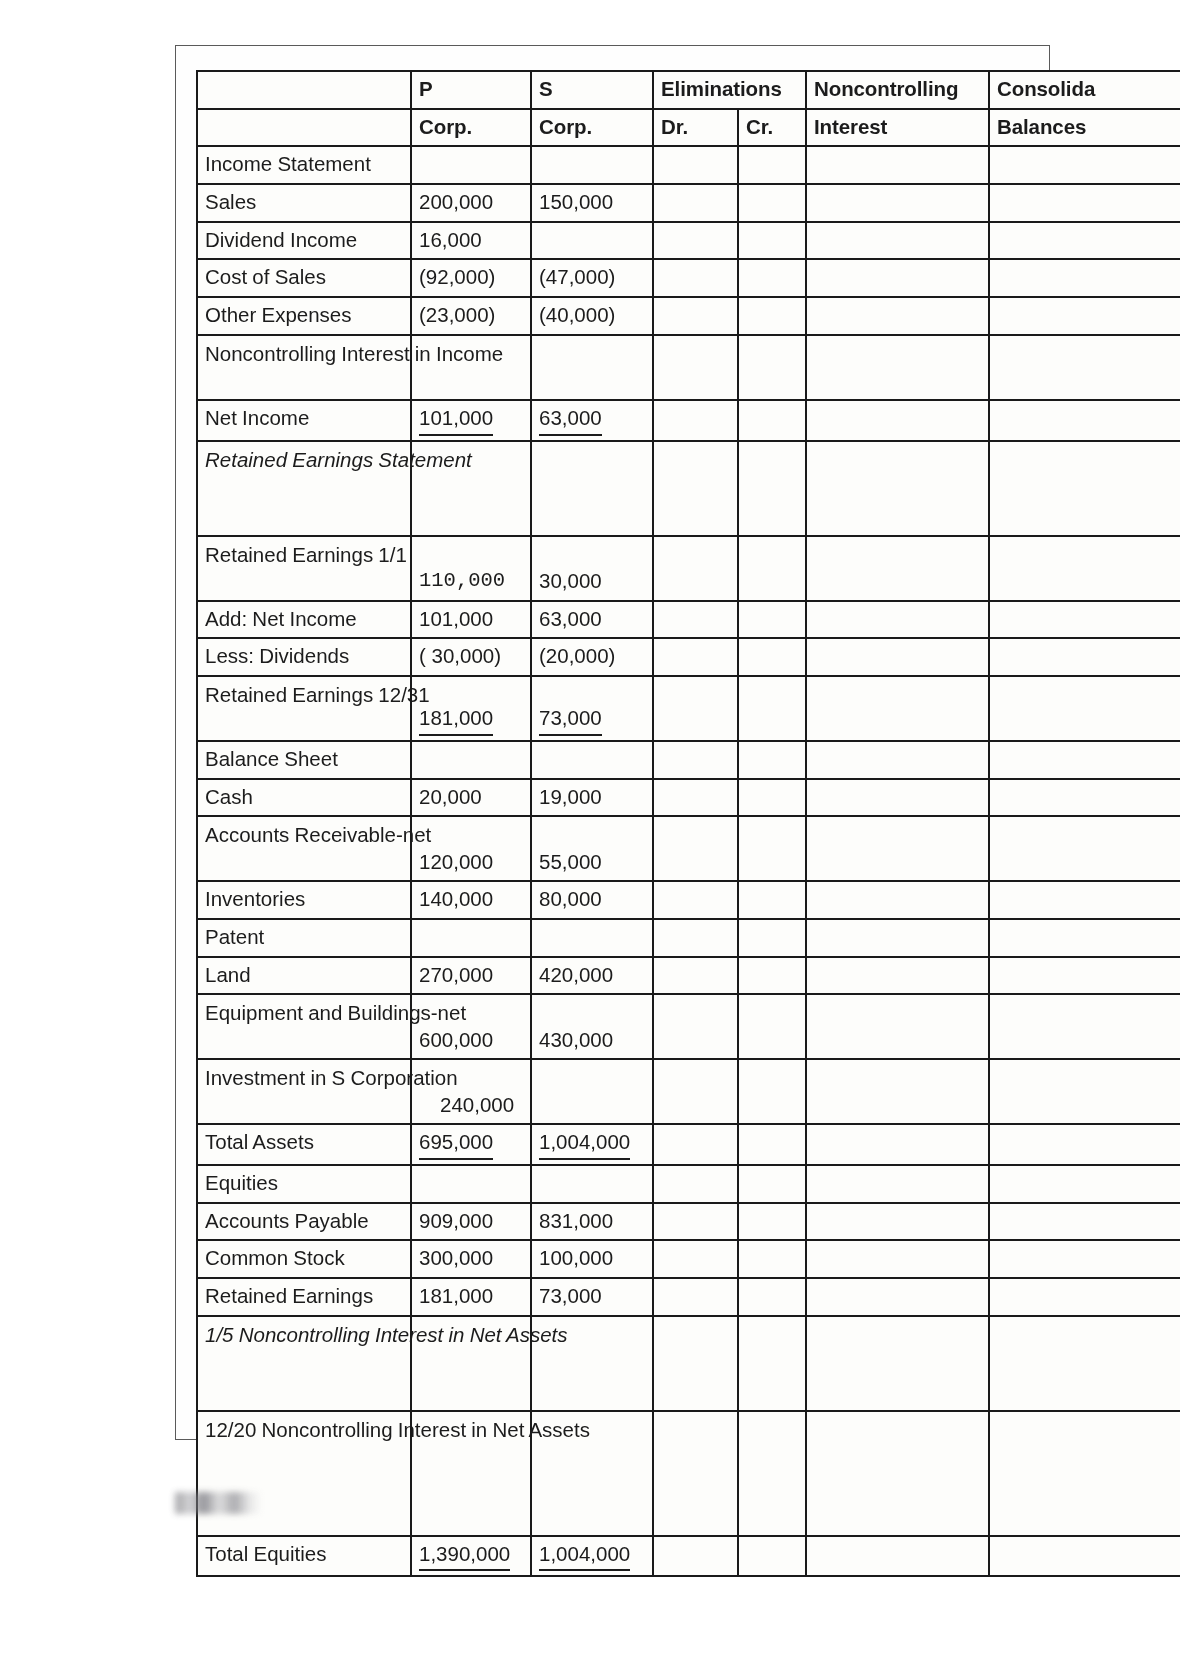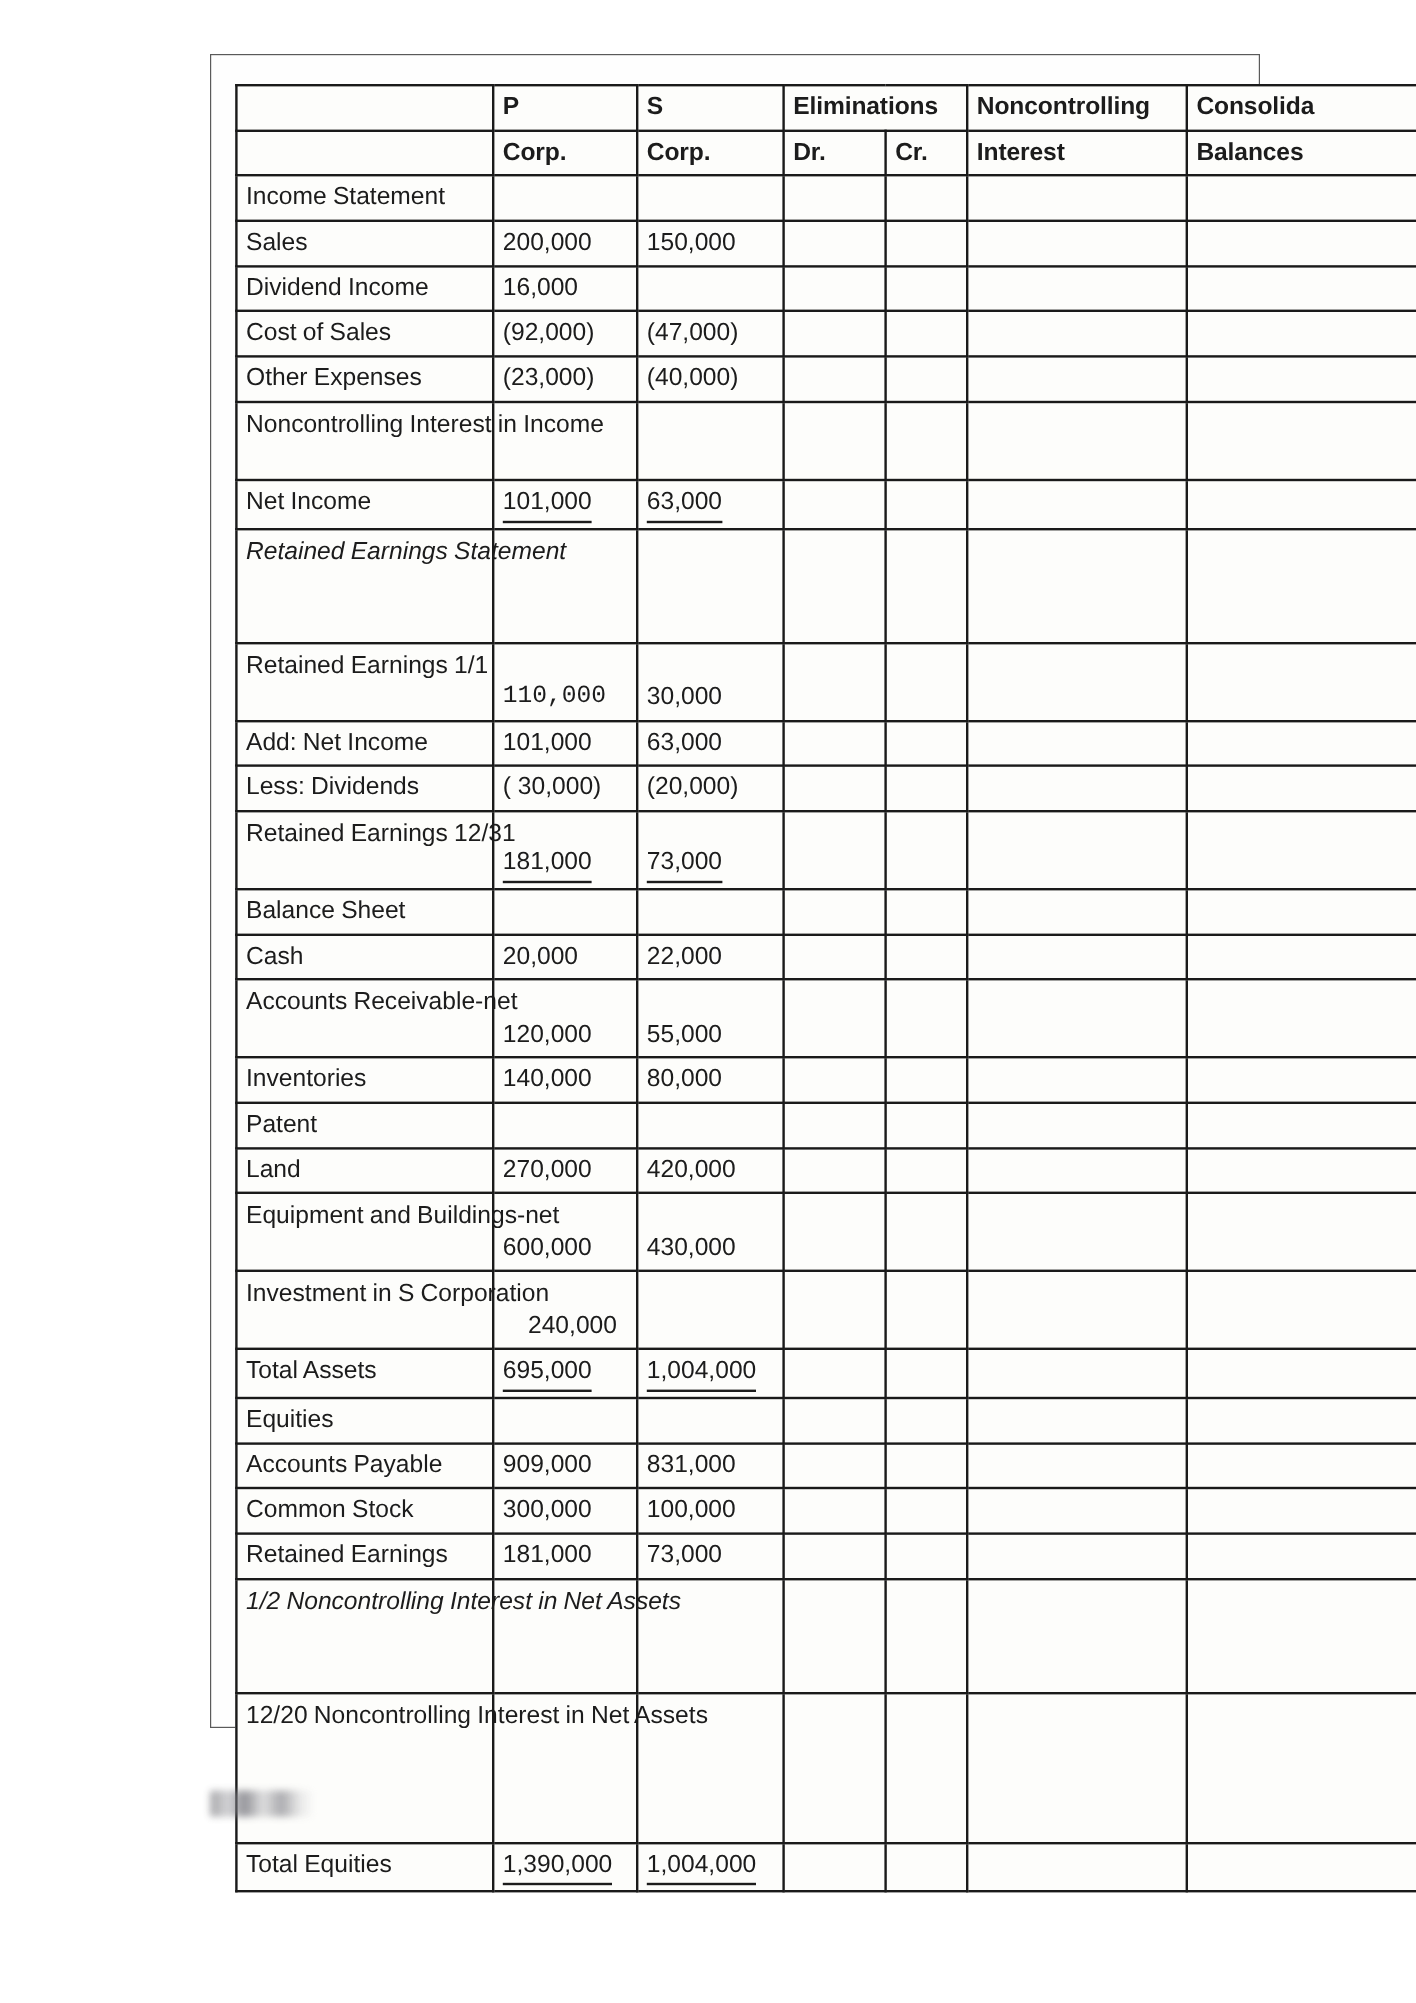--- a/index.html
+++ b/index.html
@@ -273,21 +273,21 @@
           <td class="num"></td>
           <td class="num"></td>
           <td class="num">&nbsp;</td>
           <td class="num">&nbsp;</td>
           <td class="num">&nbsp;</td>
           <td class="num">&nbsp;</td>
         </tr>
         <tr>
           <td class="account">Cash</td>
           <td class="num">20,000</td>
-          <td class="num">22,000</td>
+          <td class="num">19,000</td>
           <td class="num">&nbsp;</td>
           <td class="num">&nbsp;</td>
           <td class="num">&nbsp;</td>
           <td class="num">&nbsp;</td>
         </tr>
         <tr class="tall-2">
           <td class="account two-line">Accounts Receivable-net</td>
           <td class="num" style="vertical-align: bottom;">120,000</td>
           <td class="num" style="vertical-align: bottom;">55,000</td>
           <td class="num">&nbsp;</td>
@@ -379,21 +379,21 @@
         <tr>
           <td class="account">Retained Earnings</td>
           <td class="num">181,000</td>
           <td class="num">73,000</td>
           <td class="num">&nbsp;</td>
           <td class="num">&nbsp;</td>
           <td class="num">&nbsp;</td>
           <td class="num">&nbsp;</td>
         </tr>
         <tr class="tall-3">
-          <td class="account two-line">1/2 Noncontrolling Interest in Net Assets</td>
+          <td class="account two-line">1/5 Noncontrolling Interest in Net Assets</td>
           <td class="num"></td>
           <td class="num"></td>
           <td class="num">&nbsp;</td>
           <td class="num">&nbsp;</td>
           <td class="num">&nbsp;</td>
           <td class="num">&nbsp;</td>
         </tr>
         <tr class="tall-4">
           <td class="account two-line">12/20 Noncontrolling Interest in Net Assets</td>
           <td class="num"></td>

